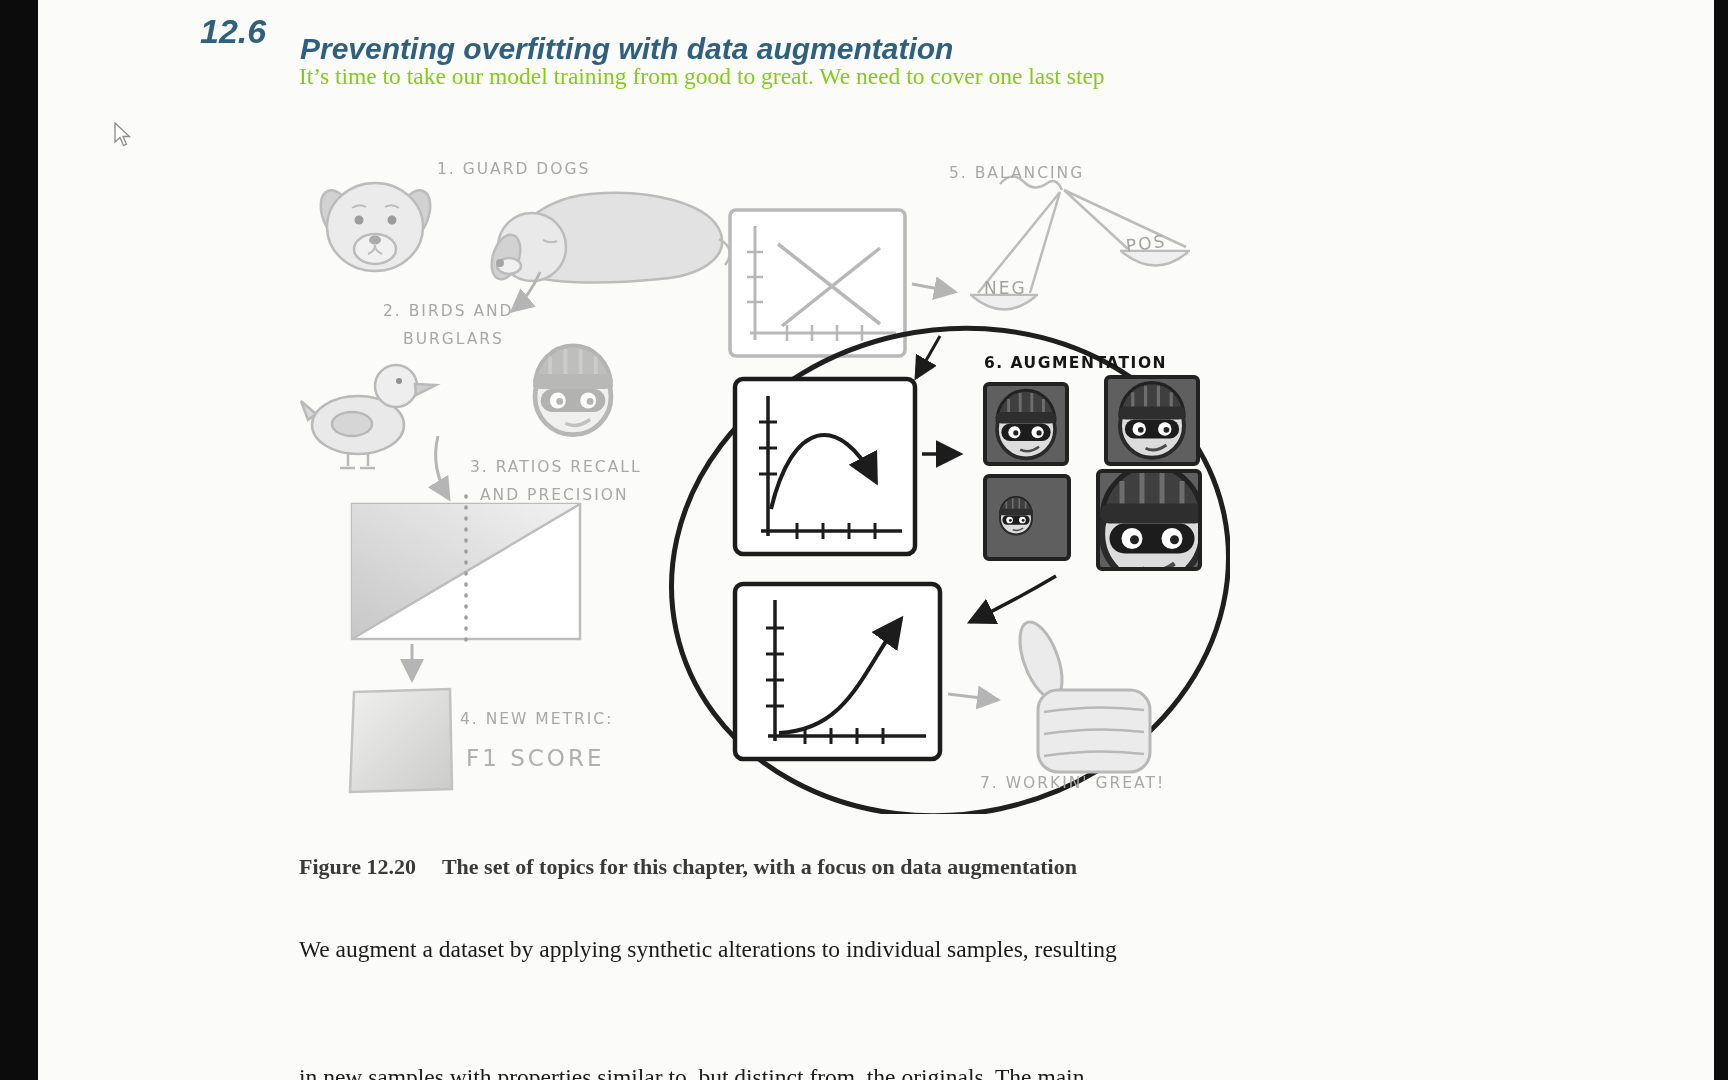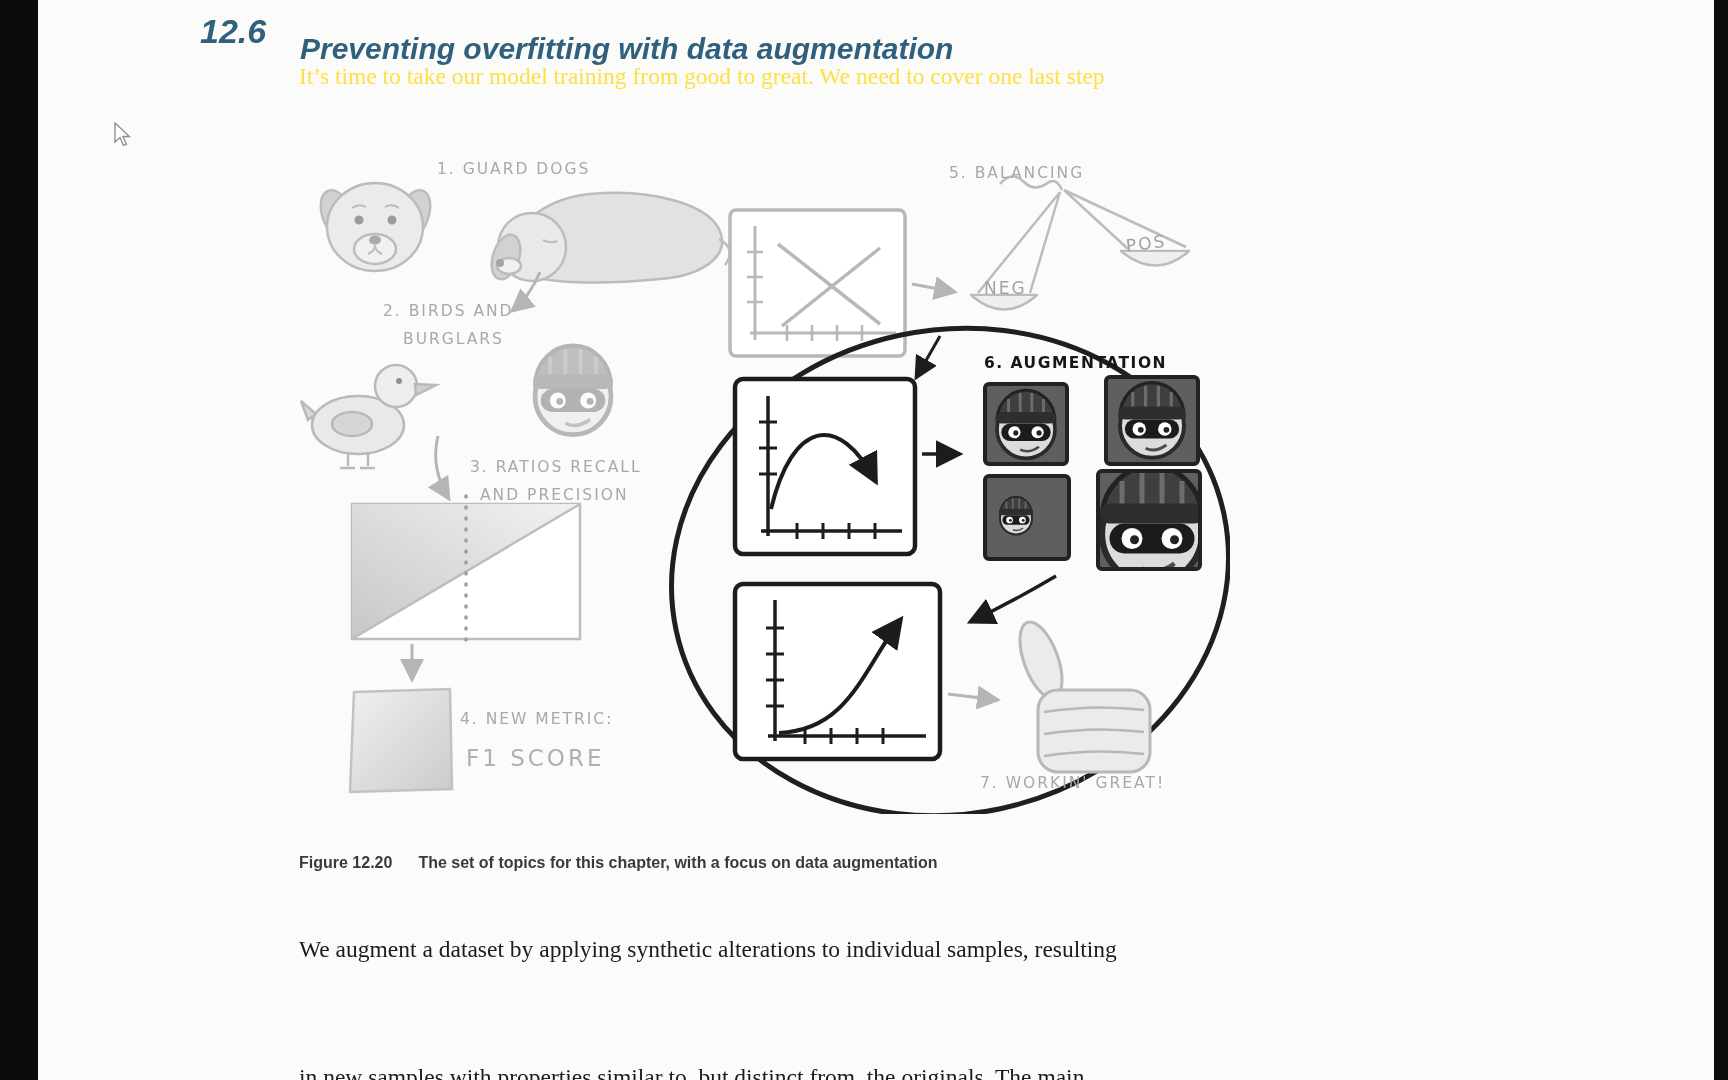--- a/index.html
+++ b/index.html
@@ -24,30 +24,30 @@
   }
   .section-title {
     position:absolute; left:300px; top:12px;
     font-family:"Liberation Sans", sans-serif;
     font-weight:bold; font-style:italic;
     font-size:30px; color:#2f617e;margin-top:20px;
   }
   .intro {
     position:absolute; left:299px; top:58px;
     width:1100px;
-    font-size:23.5px; line-height:37px; color:#fde047;
+    font-size:23.5px; line-height:37px; color:#84cc16;
   }
   .figure-wrap {
     position:absolute; left:300px; top:144px;
     width:930px; height:670px;
   }
   .fig-caption {
     position:absolute; left:299px; top:854px;
-    font-family:Liberation Sans, sans-serif;
-    font-weight:bold; font-size:16px; color:#3a3a3a;
+    font-family:Liberation Serif, serif;
+    font-weight:bold; font-size:22px; color:#3a3a3a;
   }
   .fig-caption .cap-label { margin-right:26px; }
   .body-para {
     position:absolute; left:299px; width:1100px;
     font-size:23.5px; color:#1b1b1b;
   }
   .body-line1 { top:936px; }
   .body-line2 { top:1064px; }
   .cursor {
     position:absolute; left:112px; top:122px;

